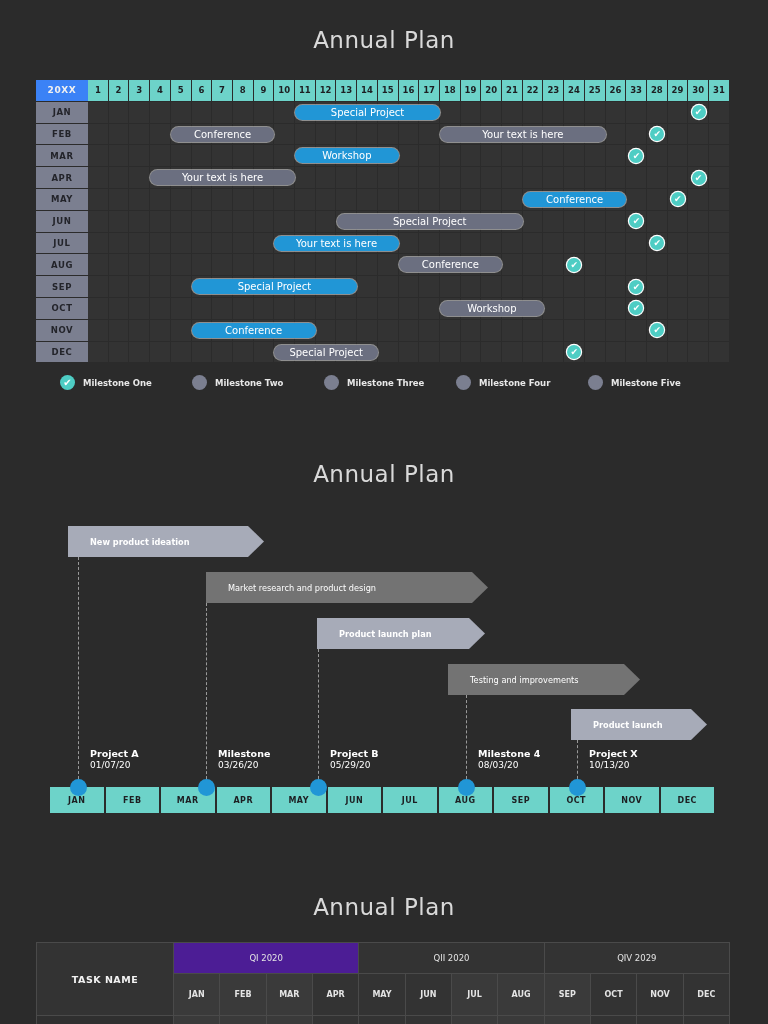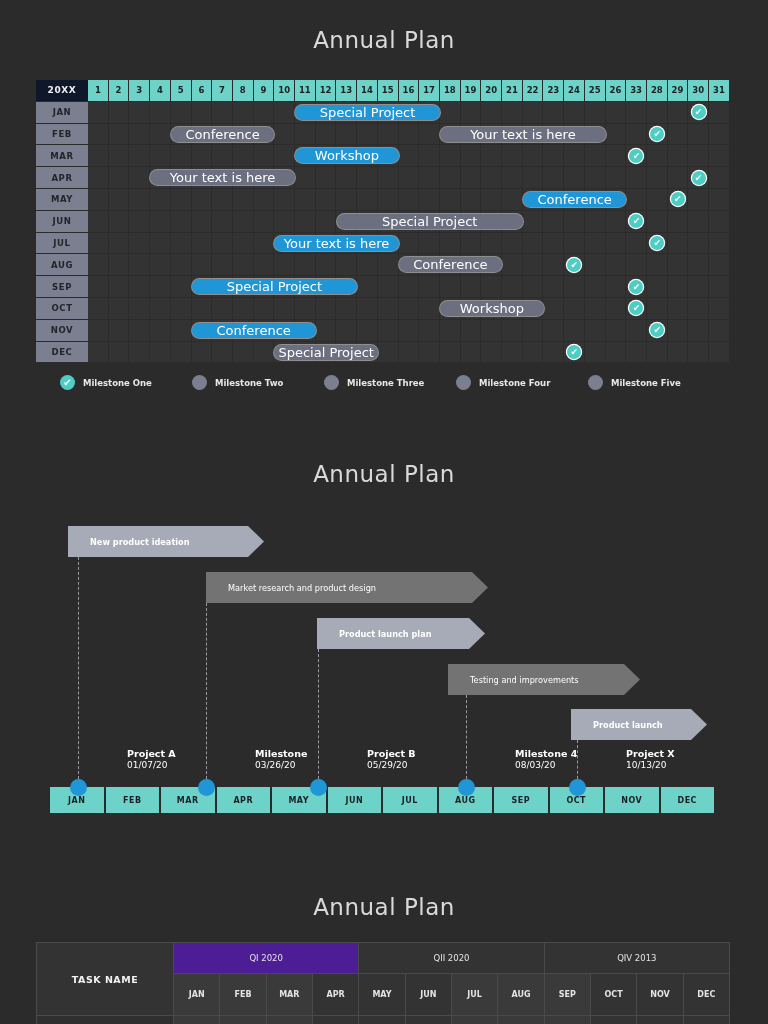--- a/index.html
+++ b/index.html
@@ -32,21 +32,21 @@
   .g1-label {
     width: 52px; flex: 0 0 52px;
     background: #7b7f90;
     color: #23242a;
     font-size: 8.5px; font-weight: bold;
     letter-spacing: 0.6px;
     display: flex; align-items: center; justify-content: center;
     border-bottom: 1px solid #2b2b2b;
   }
   .g1-label.head {
-    background: #0f172a;
+    background: #3b82f6;
     color: #f0f0f0;
     font-size: 9px;
   }
   .g1-cells { position: relative; flex: 1; display: flex; }
   .g1-cell {
     flex: 1 1 0;
     border-right: 1px solid #2b2b2b;
     border-bottom: 1px solid #2b2b2b;
     background: #333333;
   }
@@ -55,21 +55,21 @@
     color: #1d1f22;
     font-size: 8.5px;
     font-weight: bold;
     display: flex; align-items: center; justify-content: center;
   }
   .g1-bar {
     position: absolute;
     top: 3px; height: 15px;
     border-radius: 8px;
     display: flex; align-items: center; justify-content: center;
-    font-size: 13px;
+    font-size: 10px;
     color: #ffffff;
     white-space: nowrap;
     box-shadow: 0 0 0 1px rgba(255,255,255,0.45);
   }
   .g1-bar.blue { background: #2196d6; }
   .g1-bar.gray { background: #6b6f80; }
   .g1-dot {
     position: absolute;
     top: 3.5px;
     width: 14px; height: 14px;
@@ -110,21 +110,20 @@
   .rd-arrow.light { background: #a7abb8; font-weight: bold; }
   .rd-arrow.dark  { background: #737373; }
   .rd-dash {
     position: absolute;
     width: 0; border-left: 1px dashed #9a9a9a;
   }
   .rd-label {
     position: absolute;
     color: #ffffff;
     white-space: nowrap;
-    margin-left: 37px;
   }
   .rd-label .nm { font-size: 9.5px; font-weight: bold; display: block; }
   .rd-label .dt { font-size: 9px; display: block; margin-top: 1px; }
   #monthstrip {
     position: absolute; left: 50px; top: 787px;
     width: 664px; height: 26px;
     display: flex;
   }
   .ms-cell {
     flex: 1 1 0;
@@ -772,21 +771,21 @@
     </div>
 
   <div class="plan-title" id="title3">Annual Plan</div>
   <div id="qtable">
       <div class="qt-head">
         <div class="qt-taskname">TASK NAME</div>
         <div class="qt-right">
           <div class="qt-qrow">
             <div class="qt-q">QI 2020</div>
             <div class="qt-q alt">QII 2020</div>
-            <div class="qt-q alt">QIV 2013</div>
+            <div class="qt-q alt">QIV 2029</div>
           </div>
           <div class="qt-mrow">
             <div class="qt-m">JAN</div>
             <div class="qt-m">FEB</div>
             <div class="qt-m">MAR</div>
             <div class="qt-m alt">APR</div>
             <div class="qt-m alt">MAY</div>
             <div class="qt-m alt">JUN</div>
             <div class="qt-m">JUL</div>
             <div class="qt-m">AUG</div>

